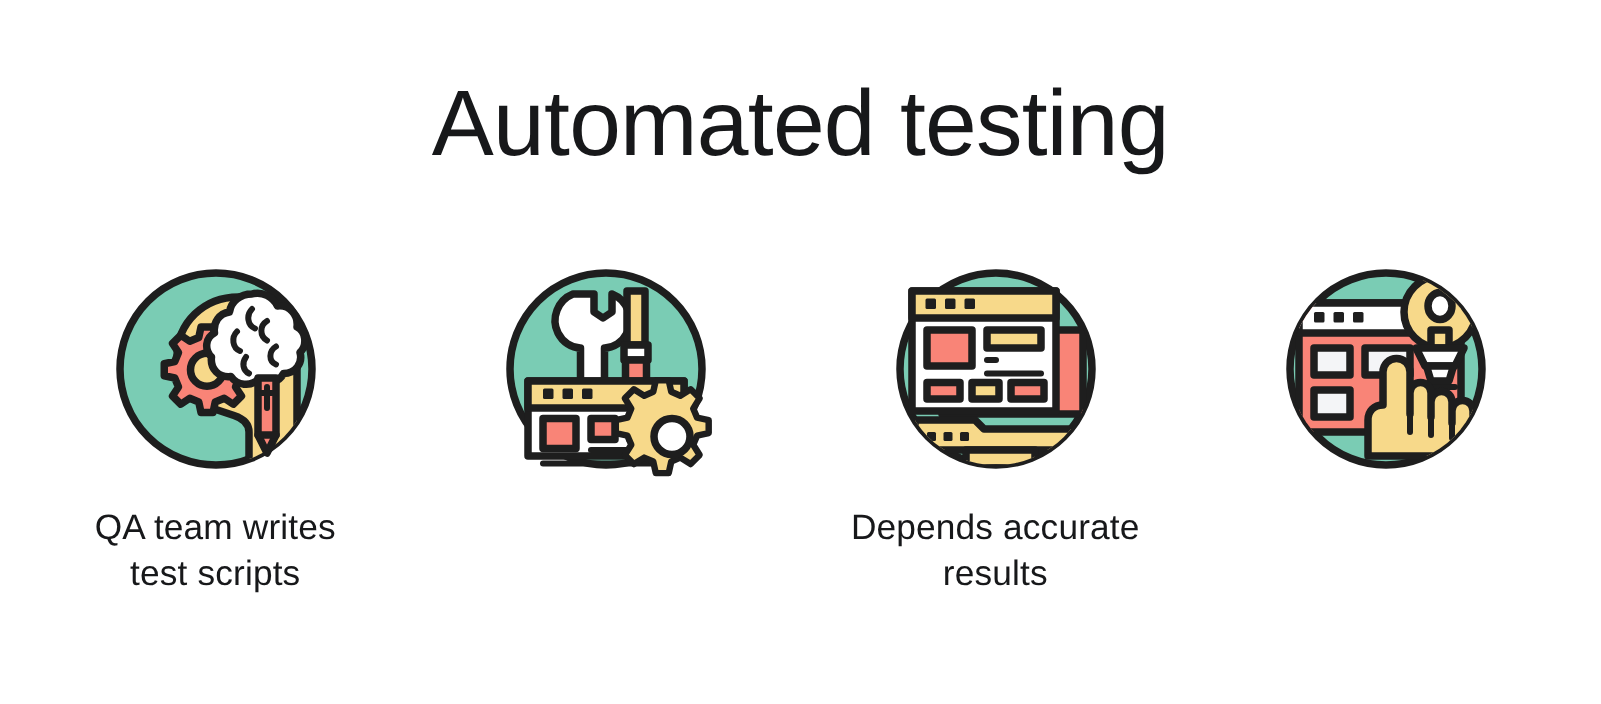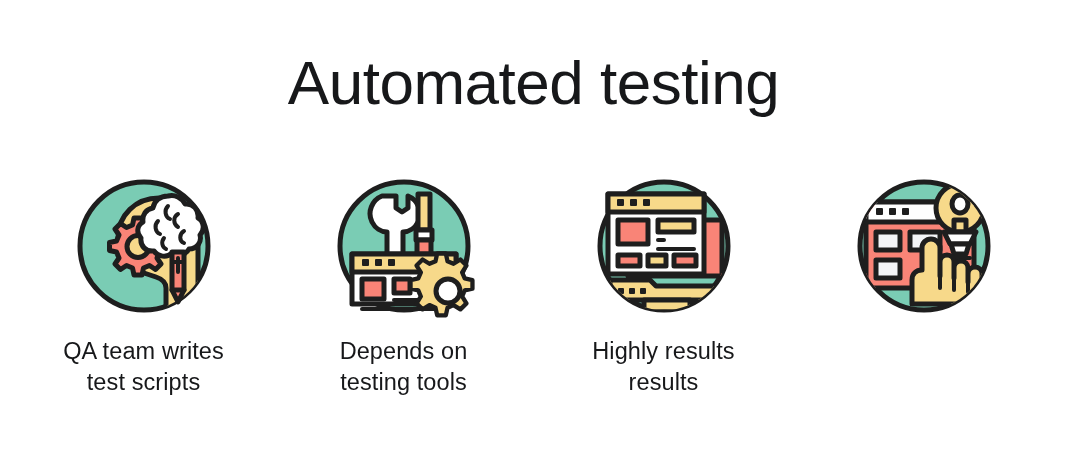--- a/index.html
+++ b/index.html
@@ -163,22 +163,20 @@
               </g>
             </g>
 
             <g fill="#F7D98A">
               <path d="M103 86 L113 86 L115 95 L122 98 L130 93 L137 100 L132 108 L135 115 L144 117 L144 127 L135 129 L132 136 L137 144 L130 151 L122 146 L115 149 L113 158 L103 158 L101 149 L94 146 L86 151 L79 144 L84 136 L81 129 L72 127 L72 117 L81 115 L84 108 L79 100 L86 93 L94 98 L101 95 Z" transform="translate(0,-24) scale(0.86) translate(17,32)"></path>
               <circle cx="114" cy="115" r="12" fill="#FFFFFF"></circle>
             </g>
           </g>
         </svg>
       </div>
-      <div class="caption">Depends on
-testing tools</div>
     </div>
 
     <div class="card">
       <div class="icon-wrap">
         <svg viewBox="0 0 140 140" xmlns="http://www.w3.org/2000/svg">
           <g stroke="#1E1E1E" stroke-width="5" stroke-linejoin="round" stroke-linecap="round">
             <circle cx="70" cy="70" r="64" fill="#7ACCB4"></circle>
             <clipPath id="c3clip">
                 <circle cx="70" cy="70" r="64"></circle>
               </clipPath>
@@ -210,21 +208,21 @@
                 <path d="M64 64 L70 64" fill="none"></path>
                 <path d="M64 73 L100 73" fill="none"></path>
               </g>
               <rect x="24" y="79" width="22" height="11" fill="#F98477"></rect>
               <rect x="54" y="79" width="18" height="11" fill="#F7D98A"></rect>
               <rect x="80" y="79" width="22" height="11" fill="#F98477"></rect>
             </g>
           </g>
         </svg>
       </div>
-      <div class="caption">Highly results
+      <div class="caption">Depends accurate
 results</div>
     </div>
 
     <div class="card">
       <div class="icon-wrap">
         <svg viewBox="0 0 140 140" xmlns="http://www.w3.org/2000/svg">
           <g stroke="#1E1E1E" stroke-width="5" stroke-linejoin="round" stroke-linecap="round">
             <circle cx="70" cy="70" r="64" fill="#7ACCB4"></circle>
             <clipPath id="c4clip">
                 <circle cx="70" cy="70" r="64"></circle>

